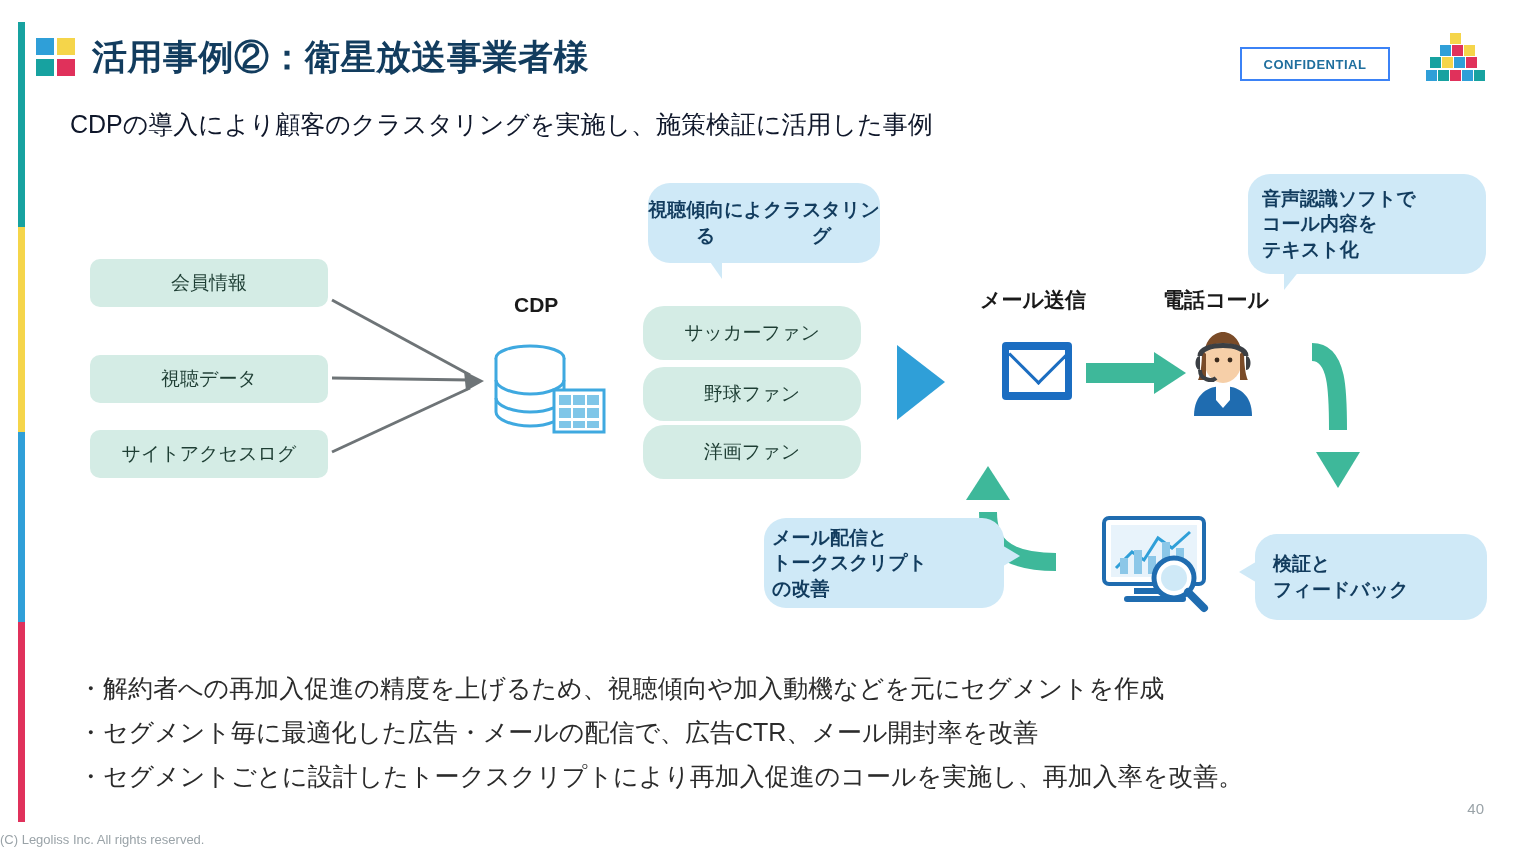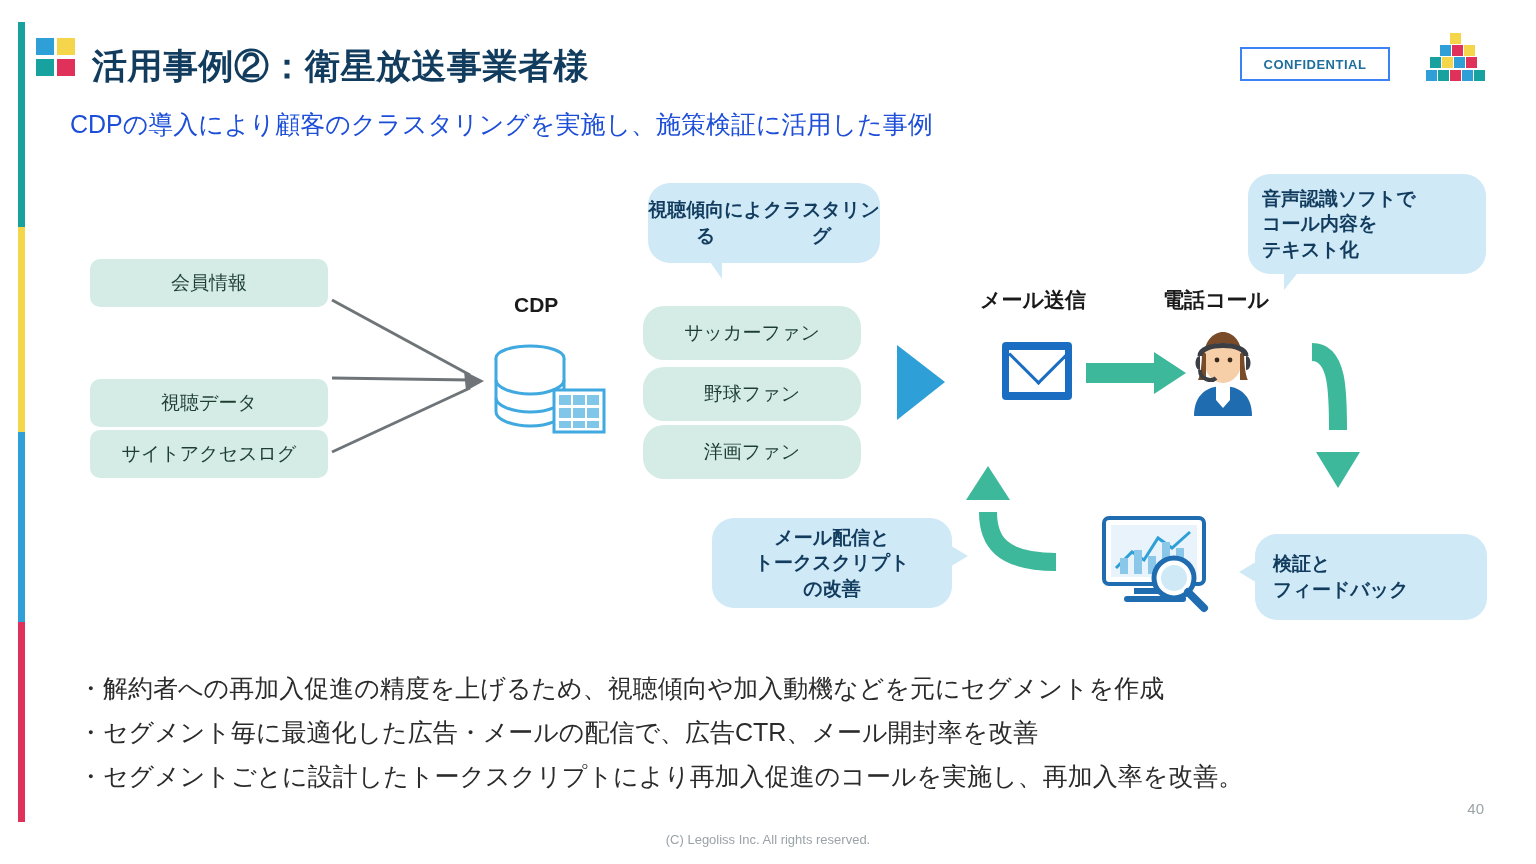--- a/index.html
+++ b/index.html
@@ -51,21 +51,20 @@
 
   .slide-title {
     position: absolute;
     left: 92px;
     top: 34px;
     font-size: 35px;
     font-weight: bold;
     color: #123c5e;
     letter-spacing: 0.5px;
     white-space: nowrap;
-    margin-top: 9px;
   }
 
   .confidential {
     position: absolute;
     right: 146px;
     top: 47px;
     width: 150px;
     height: 34px;
     border: 2px solid #3b82f6;
     background: #ffffff;
@@ -85,21 +84,21 @@
     top: 33px;
     width: 62px;
     height: 52px;
   }
 
   .subtitle {
     position: absolute;
     left: 70px;
     top: 108px;
     font-size: 25px;
-    color: #1d4ed8;
+    color: #0f172a;
   }
 
   
   .pill {
     position: absolute;
     background: #d4ece5;
     border-radius: 24px;
     display: flex;
     align-items: center;
     justify-content: center;
@@ -107,21 +106,21 @@
     color: #1d3d33;
     box-sizing: border-box;
   }
   .src-pill {
     left: 90px;
     width: 238px;
     height: 48px;
     border-radius: 10px;
   }
   .src-1 { top: 259px; }
-  .src-2 { top: 355px; margin-top: 24px; }
+  .src-2 { top: 355px; }
   .src-3 { top: 430px; }
 
   .cluster-pill {
     left: 643px;
     width: 218px;
     height: 54px;
     border-radius: 21px;
     font-size: 19px;
   }
   .cl-1 { top: 306px; }
@@ -173,27 +172,27 @@
     text-align: left;
   }
   .co-voice .tail {
     bottom: -16px; left: 36px;
     border-right: 16px solid transparent;
     border-left: 0 solid transparent;
     border-top: 20px solid #cfe9f7;
   }
 
   .co-improve {
-    left: 712px;
+    left: 764px;
     top: 518px;
     width: 240px;
     height: 90px;
-    padding: 0 1px;
+    padding: 0 8px;
     flex-direction: column;
-    align-items: center;
+    align-items: flex-start;
     text-align: left;
   }
   .co-improve .tail {
     right: -16px; top: 26px;
     border-top: 12px solid transparent;
     border-bottom: 12px solid transparent;
     border-left: 20px solid #cfe9f7;
   }
 
   .co-feedback {
@@ -320,21 +319,20 @@
     right: 52px;
     top: 800px;
     font-size: 15px;
     color: #9aa3a8;
   }
   .footer {
     position: absolute;
     left: 0;
     right: 0;
     top: 832px;
-    text-align: center;
     font-size: 13px;
     color: #9aa3a8;
   }
 </style>
 </head>
 <body>
 
 <div id="slide">
 
   <div class="rail rail-teal"></div>

